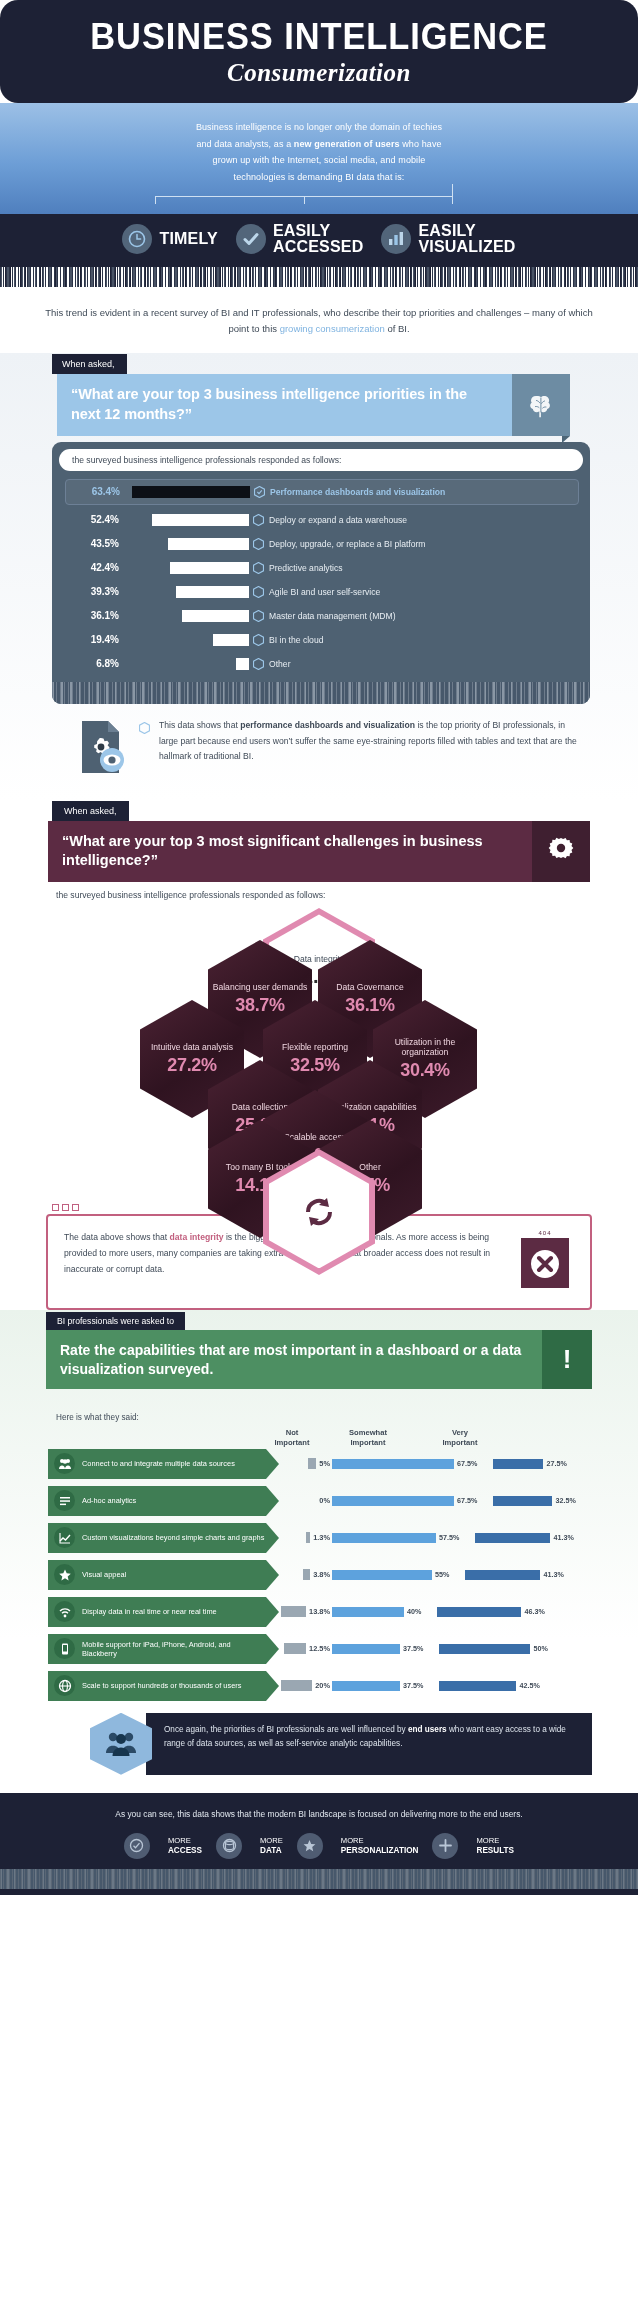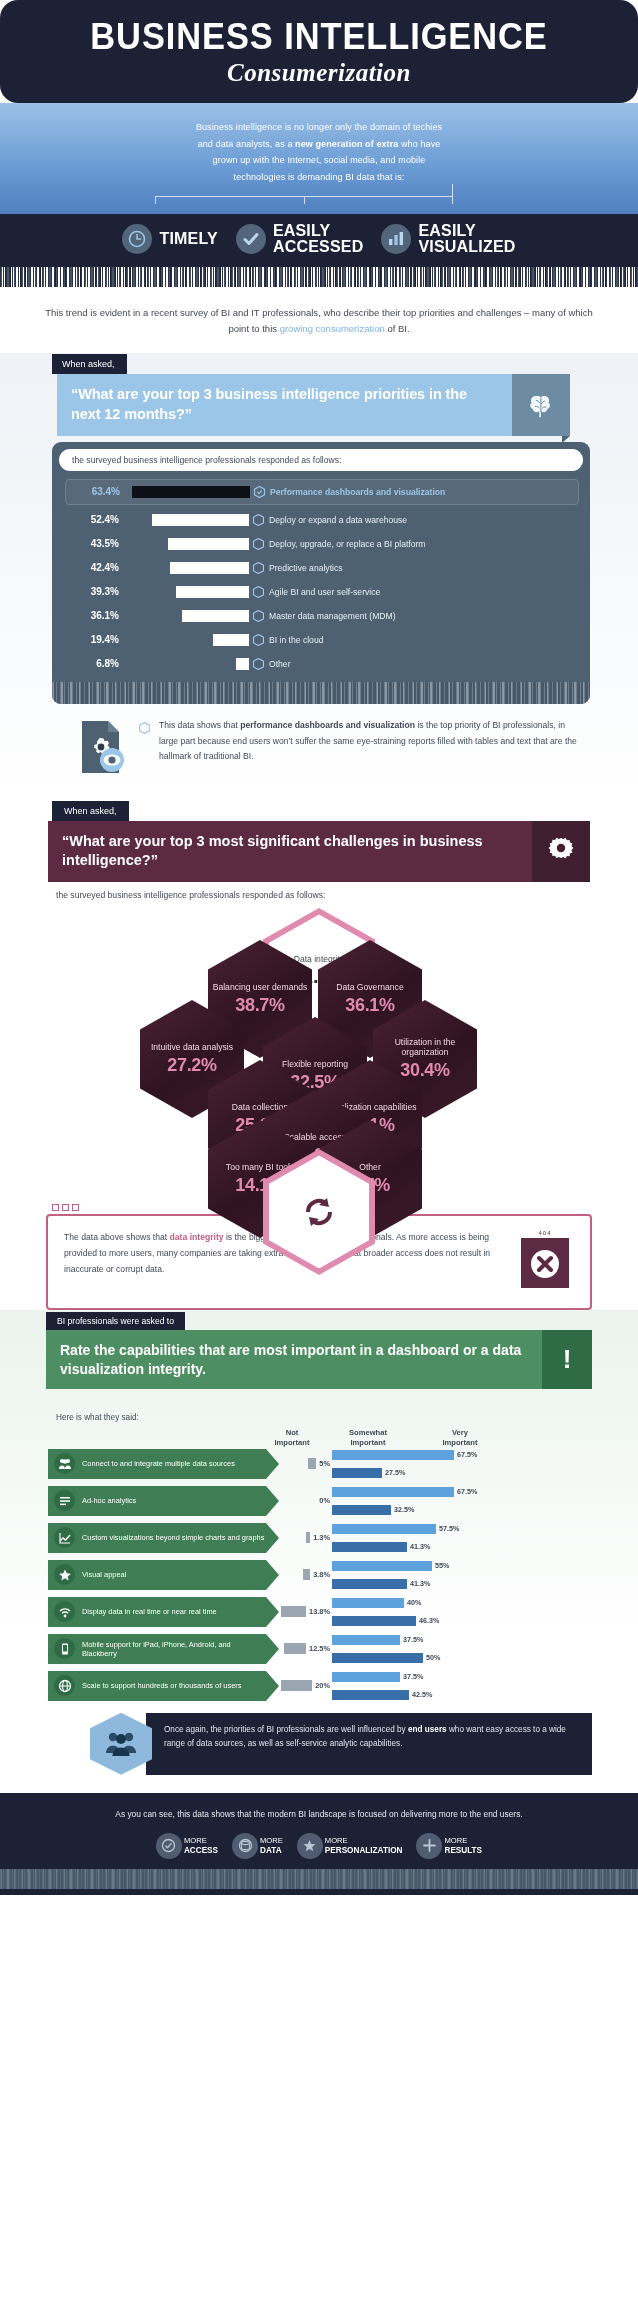--- a/index.html
+++ b/index.html
@@ -216,21 +216,21 @@
     border-left:13px solid #3f7d54;
   }
   .capname .cc {
     width:21px; height:21px; border-radius:50%; background:#2f6b45; flex:0 0 auto;
     display:flex; align-items:center; justify-content:center;
   }
   .capname .ct { font-size:7.4px; line-height:1.22; }
   .capmid { width:66px; display:flex; justify-content:flex-end; align-items:center; gap:3px; padding-right:2px;}
   .capmid .nibar { height:11px; background:#9aa7b2; }
   .capmid .nipct { font-size:7.4px; font-weight:bold; color:#3f4a57; }
-  .capbars { flex:1; display:flex; flex-direction:column; gap:8px; }
+  .capbars { flex:1; display:flex; flex-direction:row; gap:16px; }
   .bwrap { display:flex; align-items:center; gap:3px; }
   .bwrap .bb { height:10px; }
   .bwrap.si .bb { background:#3a6ea8; }
   .bwrap.vi .bb { background:#5da2dd; }
   .bwrap .bv { font-size:7.2px; font-weight:bold; color:#3f4a57; }
 
   
   .note3 { display:flex; align-items:stretch; margin:10px 46px 0 90px; }
   .note3 .hexic {
     width:62px; height:62px; flex:0 0 auto;
@@ -241,42 +241,42 @@
   .note3 .body {
     flex:1; background:#1d2135; color:#dfe6ee; font-size:8.2px; line-height:1.8;
     padding:10px 14px 10px 18px;
   }
   .note3 .body b { color:#ffffff; font-weight:bold; }
 
   
   .foot { background:#1d2135; margin-top:14px; padding:14px 0 6px; }
   .foot .ftxt { color:#e3e9f0; font-size:8.4px; line-height:1.7; text-align:center; padding:0 48px 12px; }
   .foot .fitems { display:flex; justify-content:center; gap:14px; padding-bottom:10px;}
-  .fitem { display:flex; align-items:center; gap:2px; }
+  .fitem { display:flex; align-items:center; gap:18px; }
   .fitem .fc {
     width:26px; height:26px; border-radius:50%; background:#4f5c72;
     display:flex; align-items:center; justify-content:center; flex:0 0 auto;
   }
   .fitem .fl { color:#fff; font-weight:bold; font-size:8.2px; line-height:1.1; }
   .fitem .fl .top { font-weight:normal; font-size:7.6px; display:block; }
 </style>
 </head>
 <body>
 
 <div class="page">
 
   <div class="hdr">
     <h1>BUSINESS INTELLIGENCE</h1>
     <h2>Consumerization</h2>
   </div>
 
   <div class="intro">
     <p>
       <span>Business intelligence is no longer only the domain of techies</span><br>
-      <span>and data analysts, as a </span><b>new generation of extra</b><span> who have</span><br>
+      <span>and data analysts, as a </span><b>new generation of users</b><span> who have</span><br>
       <span>grown up with the Internet, social media, and mobile</span><br>
       <span>technologies is demanding BI data that is:</span>
     </p>
     <div class="connector">
       <div class="hline"></div>
       <div class="vstub" style="left:155px;"></div>
       <div class="vstub" style="left:304px;"></div>
       <div class="vstub" style="left:452px;"></div>
       <div class="vup"></div>
     </div>
@@ -506,21 +506,21 @@
       <div class="hex" style="left:318px; top:36px;">
         <div class="hname">Data Governance</div>
         <div class="hval">36.1%</div>
       </div>
 
       <div class="hex" style="left:140px; top:96px;">
         <div class="hname">Intuitive data analysis</div>
         <div class="hval">27.2%</div>
       </div>
 
-      <div class="hex" style="left:263px; top:113px;">
+      <div class="hex" style="left:263px; top:96px;">
         <div class="hname">Flexible reporting</div>
         <div class="hval">32.5%</div>
       </div>
 
       <div class="hex" style="left:373px; top:96px;">
         <div class="hname">Utilization in the organization</div>
         <div class="hval">30.4%</div>
       </div>
 
       <div class="hex" style="left:208px; top:156px;">
@@ -577,21 +577,21 @@
             <path d="M22 22l12 12M34 22l-12 12" stroke="#5c2b43" stroke-width="4" stroke-linecap="round"></path>
           </svg>
         </div>
       </div>
     </div>
   </div>
 
   <div class="sec3">
     <div class="tag3">BI professionals were asked to</div>
     <div class="qbar3">
-      <div class="qtext">Rate the capabilities that are most important in a dashboard or a data visualization integrity.</div>
+      <div class="qtext">Rate the capabilities that are most important in a dashboard or a data visualization surveyed.</div>
       <div class="qicon">
           <div class="bang">!</div>
         </div>
     </div>
     <div class="hiw">Here is what they said:</div>
 
     <div class="cap">
       <div class="caphdr">
         <div class="h1c"></div>
         <div class="h2c">Not<br>Important</div>

